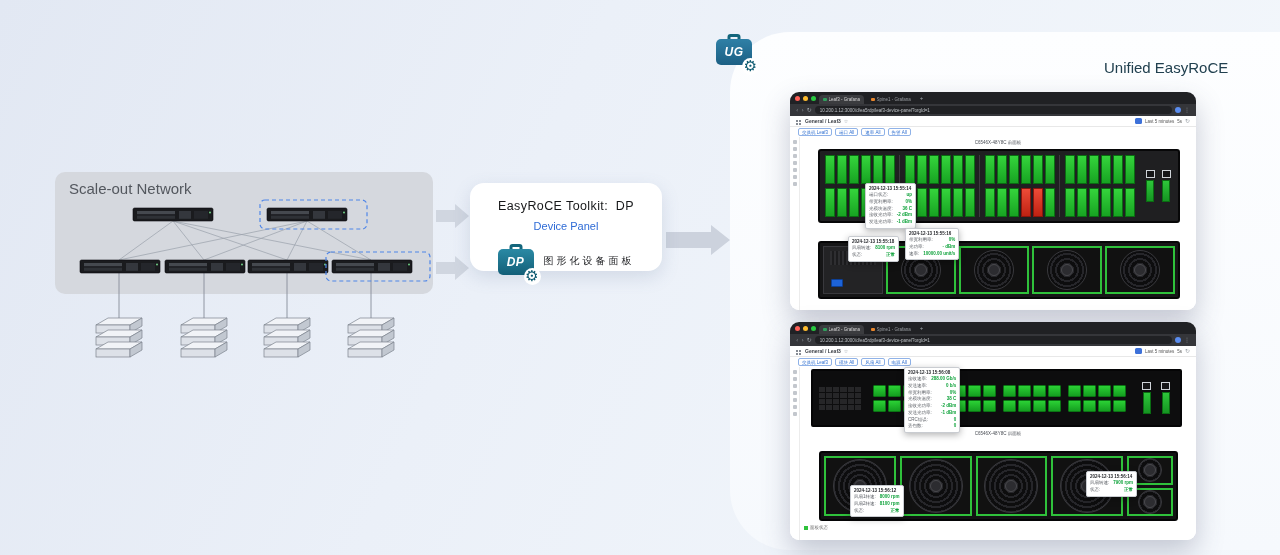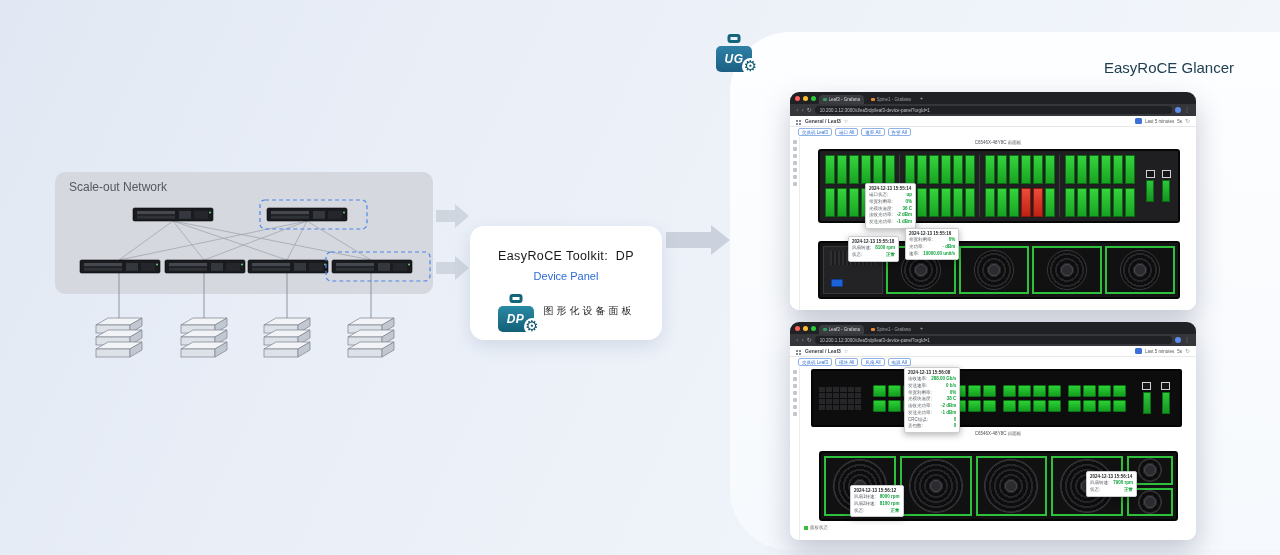--- a/index.html
+++ b/index.html
@@ -7,35 +7,35 @@
   body{font-family:"Liberation Sans","DejaVu Sans",sans-serif;overflow:hidden;}
   .stage{position:relative;width:1280px;height:555px;overflow:hidden;
     background:linear-gradient(115deg,#e2e8f3 0%,#ebf0f8 40%,#f4f8fc 100%);}
   .white-blob{position:absolute;left:730px;top:32px;width:560px;height:518px;
     background:linear-gradient(180deg,#fdfeff,#f6f9fd);border-radius:60px 0 0 60px;}
   .arrows{position:absolute;left:0;top:0;pointer-events:none;}
 
   
   .net-wrap{position:absolute;left:55px;top:172px;width:378px;height:205px;}
   .net-box{position:absolute;left:0;top:0;width:378px;height:122px;background:#d5d8de;border-radius:10px;}
-  .net-label{position:absolute;left:14px;top:8px;font-size:12px;color:#53575e;}
+  .net-label{position:absolute;left:14px;top:8px;font-size:15px;color:#53575e;}
   .net-svg{position:absolute;left:0;top:0;}
 
   
-  .toolkit-card{position:absolute;left:470px;top:183px;width:192px;height:114px;background:#fff;
-    border-radius:14px;box-shadow:0 6px 18px rgba(90,110,150,.18);text-align:center;padding-top:23px;margin-top:43px;}
+  .toolkit-card{position:absolute;left:470px;top:183px;width:192px;height:88px;background:#fff;
+    border-radius:14px;box-shadow:0 6px 18px rgba(90,110,150,.18);text-align:center;padding-top:16px;}
   .tk-title{font-size:12.5px;color:#17181a;letter-spacing:.4px;}
   .tk-sub{font-size:11px;color:#2e6bd6;margin-top:7px;}
   .tk-row{display:flex;align-items:center;justify-content:center;gap:10px;margin-top:12px;}
   .tk-caption{font-size:10px;color:#1f2023;letter-spacing:3px;white-space:nowrap;}
 
   .briefcase{position:relative;width:36px;height:34px;flex:0 0 auto;}
   .bc-handle{position:absolute;top:0;left:50%;transform:translateX(-50%);width:13px;height:9px;
     border:3px solid #14667c;border-radius:3px;}
-  .bc-body{position:absolute;left:0;top:12px;width:36px;height:26px;border-radius:5px;
+  .bc-body{position:absolute;left:0;top:5px;width:36px;height:26px;border-radius:5px;
     background:linear-gradient(180deg,#2a89a4,#135f78);color:#fff;font-size:12px;font-style:italic;
     font-weight:bold;display:flex;align-items:center;justify-content:center;letter-spacing:.5px;}
   .bc-gear{position:absolute;right:-7px;bottom:-7px;width:17px;height:17px;border-radius:50%;
     background:#fff;color:#0d5a70;font-size:15px;line-height:17px;text-align:center;
     font-family:"DejaVu Sans",sans-serif;}
   .glancer-icon{position:absolute;left:716px;top:34px;}
   .glancer-icon .bc-body{background:linear-gradient(180deg,#2f80a6,#1c5f84);}
   .glancer-label{position:absolute;left:1104px;top:59px;font-size:15px;color:#21404f;}
 
   
@@ -211,21 +211,21 @@
       </div>
       <div class="tk-caption">图形化设备面板</div>
     </div>
   </div>
 
   <div class="briefcase glancer-icon">
     <span class="bc-handle"></span>
     <span class="bc-body">UG</span>
     <span class="bc-gear">⚙</span>
   </div>
-  <div class="glancer-label">EasyRoCE Glancer</div>
+  <div class="glancer-label">Unified EasyRoCE</div>
 
   <div class="browser" style="left:790px;top:92px;">
     <div class="tabbar">
       <span class="dot red"></span>
       <span class="dot yellow"></span>
       <span class="dot green"></span>
       <div class="tab active">
         <span class="favicon"></span>
         <span class="tab-label">Leaf3 - Grafana</span>
       </div>

